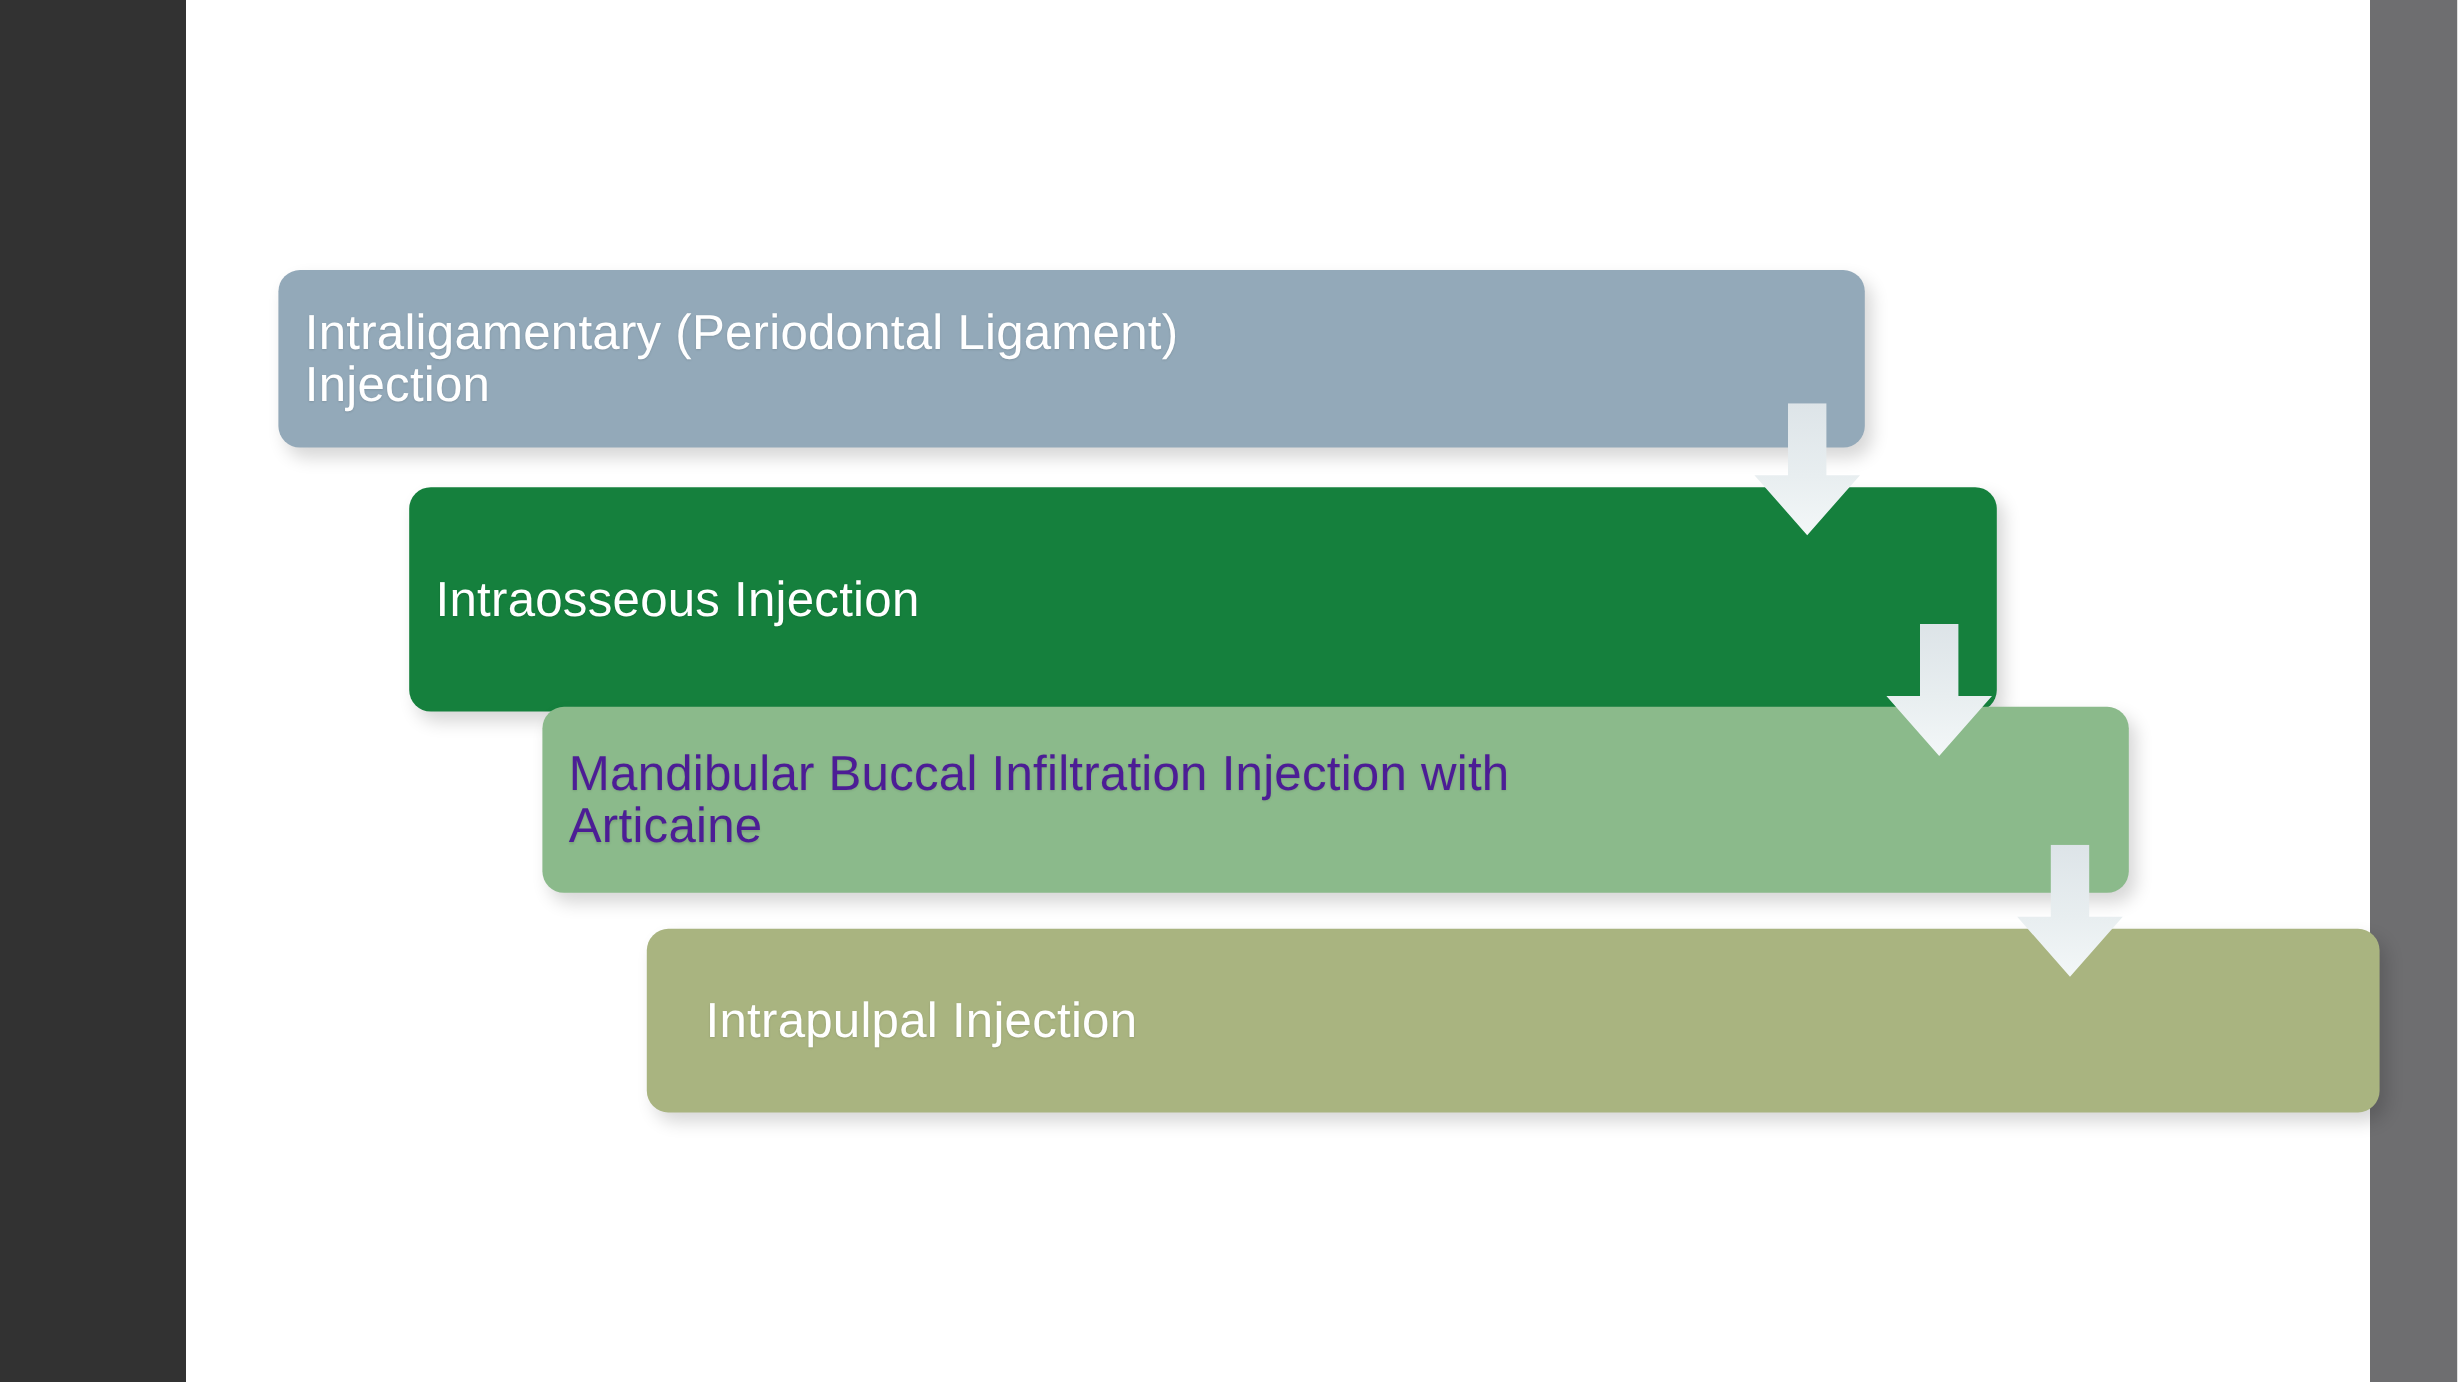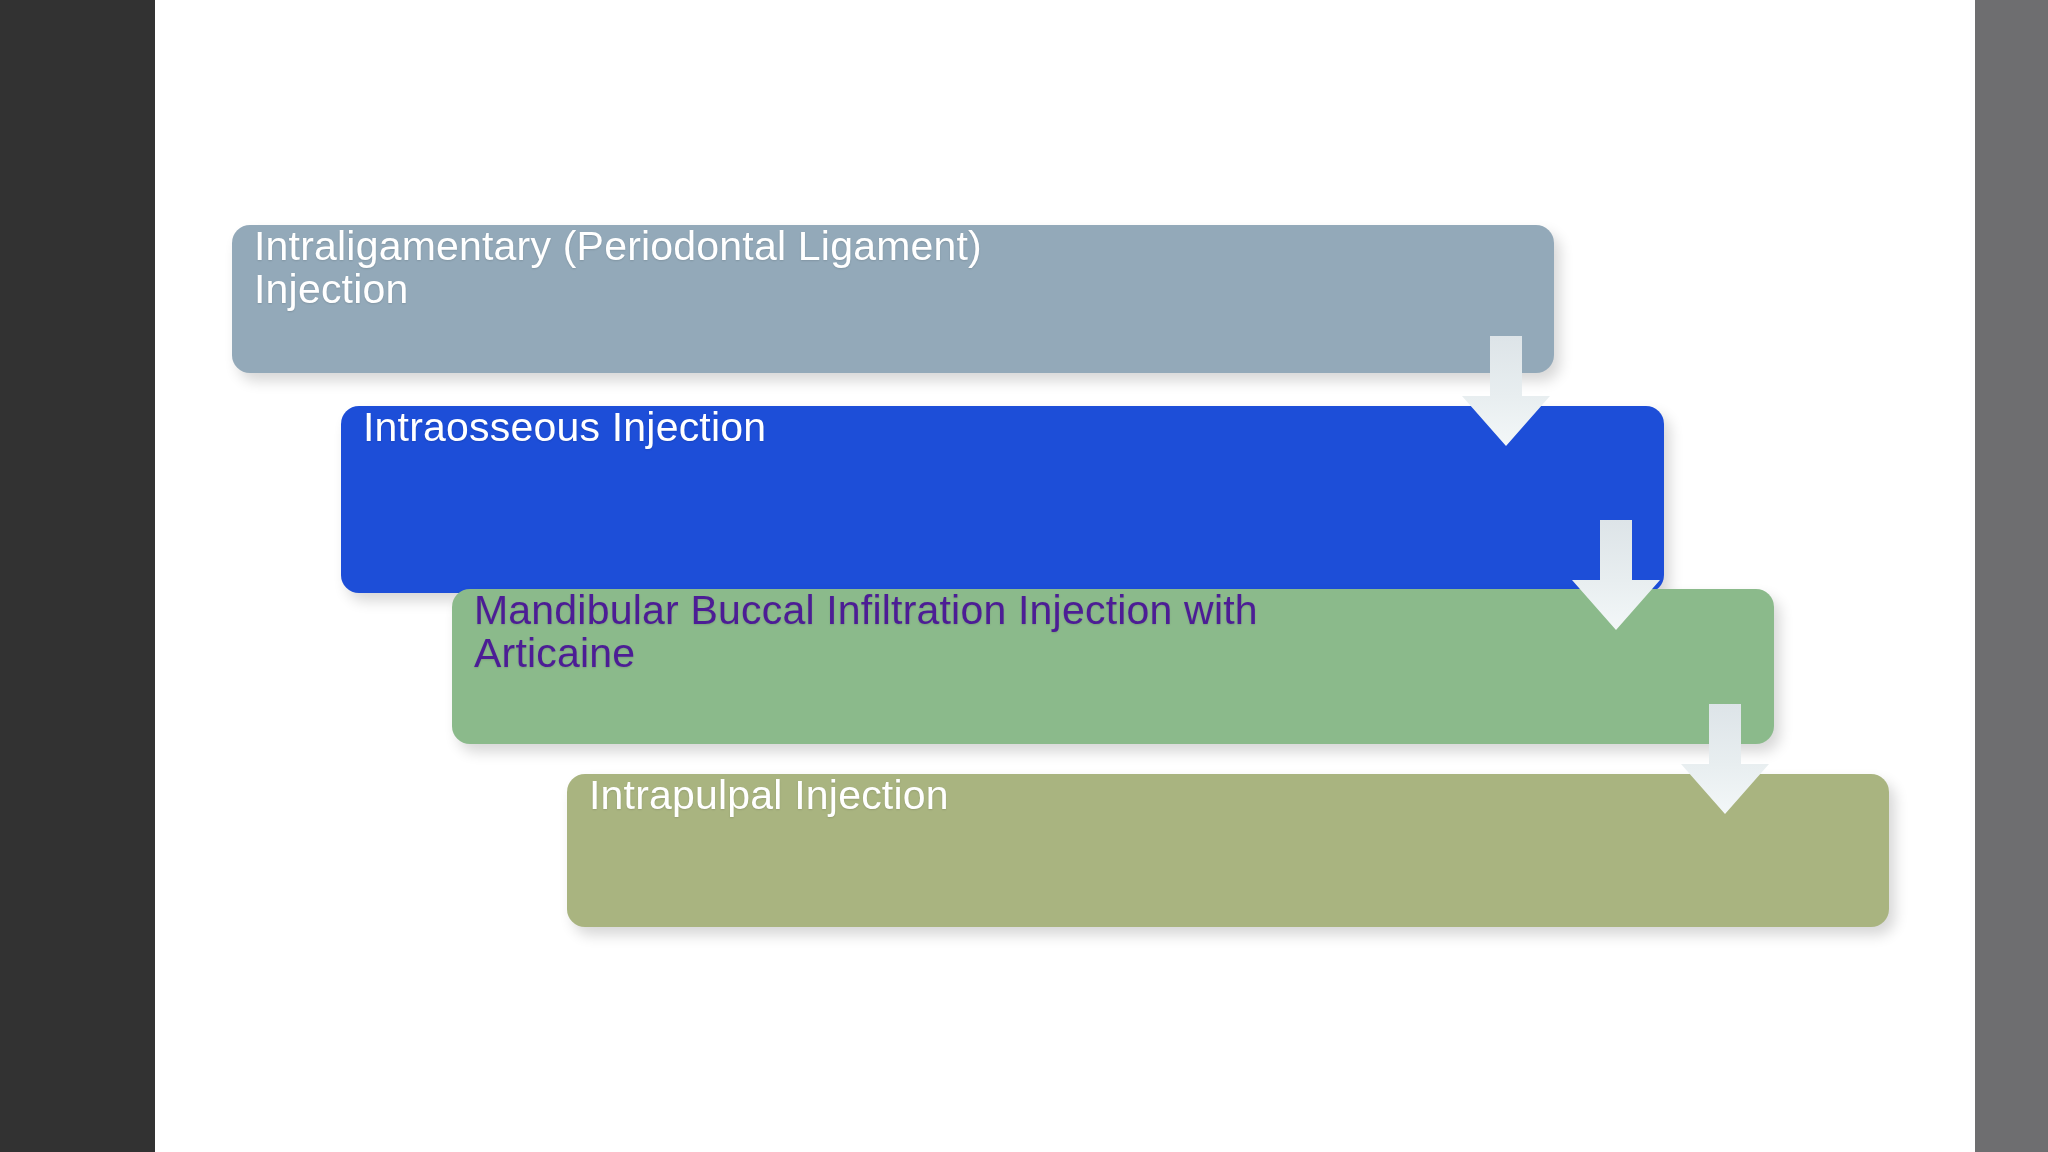--- a/index.html
+++ b/index.html
@@ -42,20 +42,21 @@
     width: 1820px; height: 1152px;
     background: #ffffff;
   }
 
   
   .proc-box {
     position: absolute;
     box-sizing: border-box;
     border-radius: 18px;
     display: flex;
+    align-items: center;
     box-shadow: 6px 8px 14px rgba(0,0,0,0.16);
     z-index: 2;
   }
   .proc-label {
     color: #ffffff;
     font-size: 41px;
     line-height: 1.06;
     font-weight: 400;
     letter-spacing: 0.2px;
     white-space: pre-line;
@@ -93,21 +94,21 @@
           <linearGradient id="agrad1" x1="0" y1="0" x2="0" y2="1">
             <stop offset="0%" stop-color="#dde4e8"></stop>
             <stop offset="55%" stop-color="#e8eef0"></stop>
             <stop offset="100%" stop-color="#f3f7f8"></stop>
           </linearGradient>
         </defs>
         <path d="M40 0 H72 V60 H100 L56 110 L12 60 H40 Z" fill="url(#agrad1)"></path>
       </svg>
     </div>
 
-    <div class="proc-box" id="box2" style="left: 186px; top: 406px; width: 1323px; height: 187px; background: #1d4ed8;">
+    <div class="proc-box" id="box2" style="left: 186px; top: 406px; width: 1323px; height: 187px; background: #15803d;">
       <div class="proc-label" style="color: rgb(255, 255, 255);">Intraosseous Injection</div>
     </div>
 
     <div class="arrow" id="arrow2" style="left: 1405px; top: 520px;">
       <svg viewBox="0 0 112 112" width="112" height="112" aria-hidden="true">
         <defs>
           <linearGradient id="agrad2" x1="0" y1="0" x2="0" y2="1">
             <stop offset="0%" stop-color="#dde4e8"></stop>
             <stop offset="55%" stop-color="#e8eef0"></stop>
             <stop offset="100%" stop-color="#f3f7f8"></stop>
@@ -128,18 +129,18 @@
           <linearGradient id="agrad3" x1="0" y1="0" x2="0" y2="1">
             <stop offset="0%" stop-color="#dde4e8"></stop>
             <stop offset="55%" stop-color="#e8eef0"></stop>
             <stop offset="100%" stop-color="#f3f7f8"></stop>
           </linearGradient>
         </defs>
         <path d="M40 0 H72 V60 H100 L56 110 L12 60 H40 Z" fill="url(#agrad3)"></path>
       </svg>
     </div>
 
-    <div class="proc-box" id="box4" style="left: 412px; top: 774px; width: 1322px; height: 153px; background: rgb(169, 180, 128);">
+    <div class="proc-box" id="box4" style="left: 384px; top: 774px; width: 1444px; height: 153px; background: rgb(169, 180, 128); padding-left: 27px;">
       <div class="proc-label" style="color: rgb(255, 255, 255);">Intrapulpal Injection</div>
     </div>
 
   </div>
 </div>
 
 </body></html>

